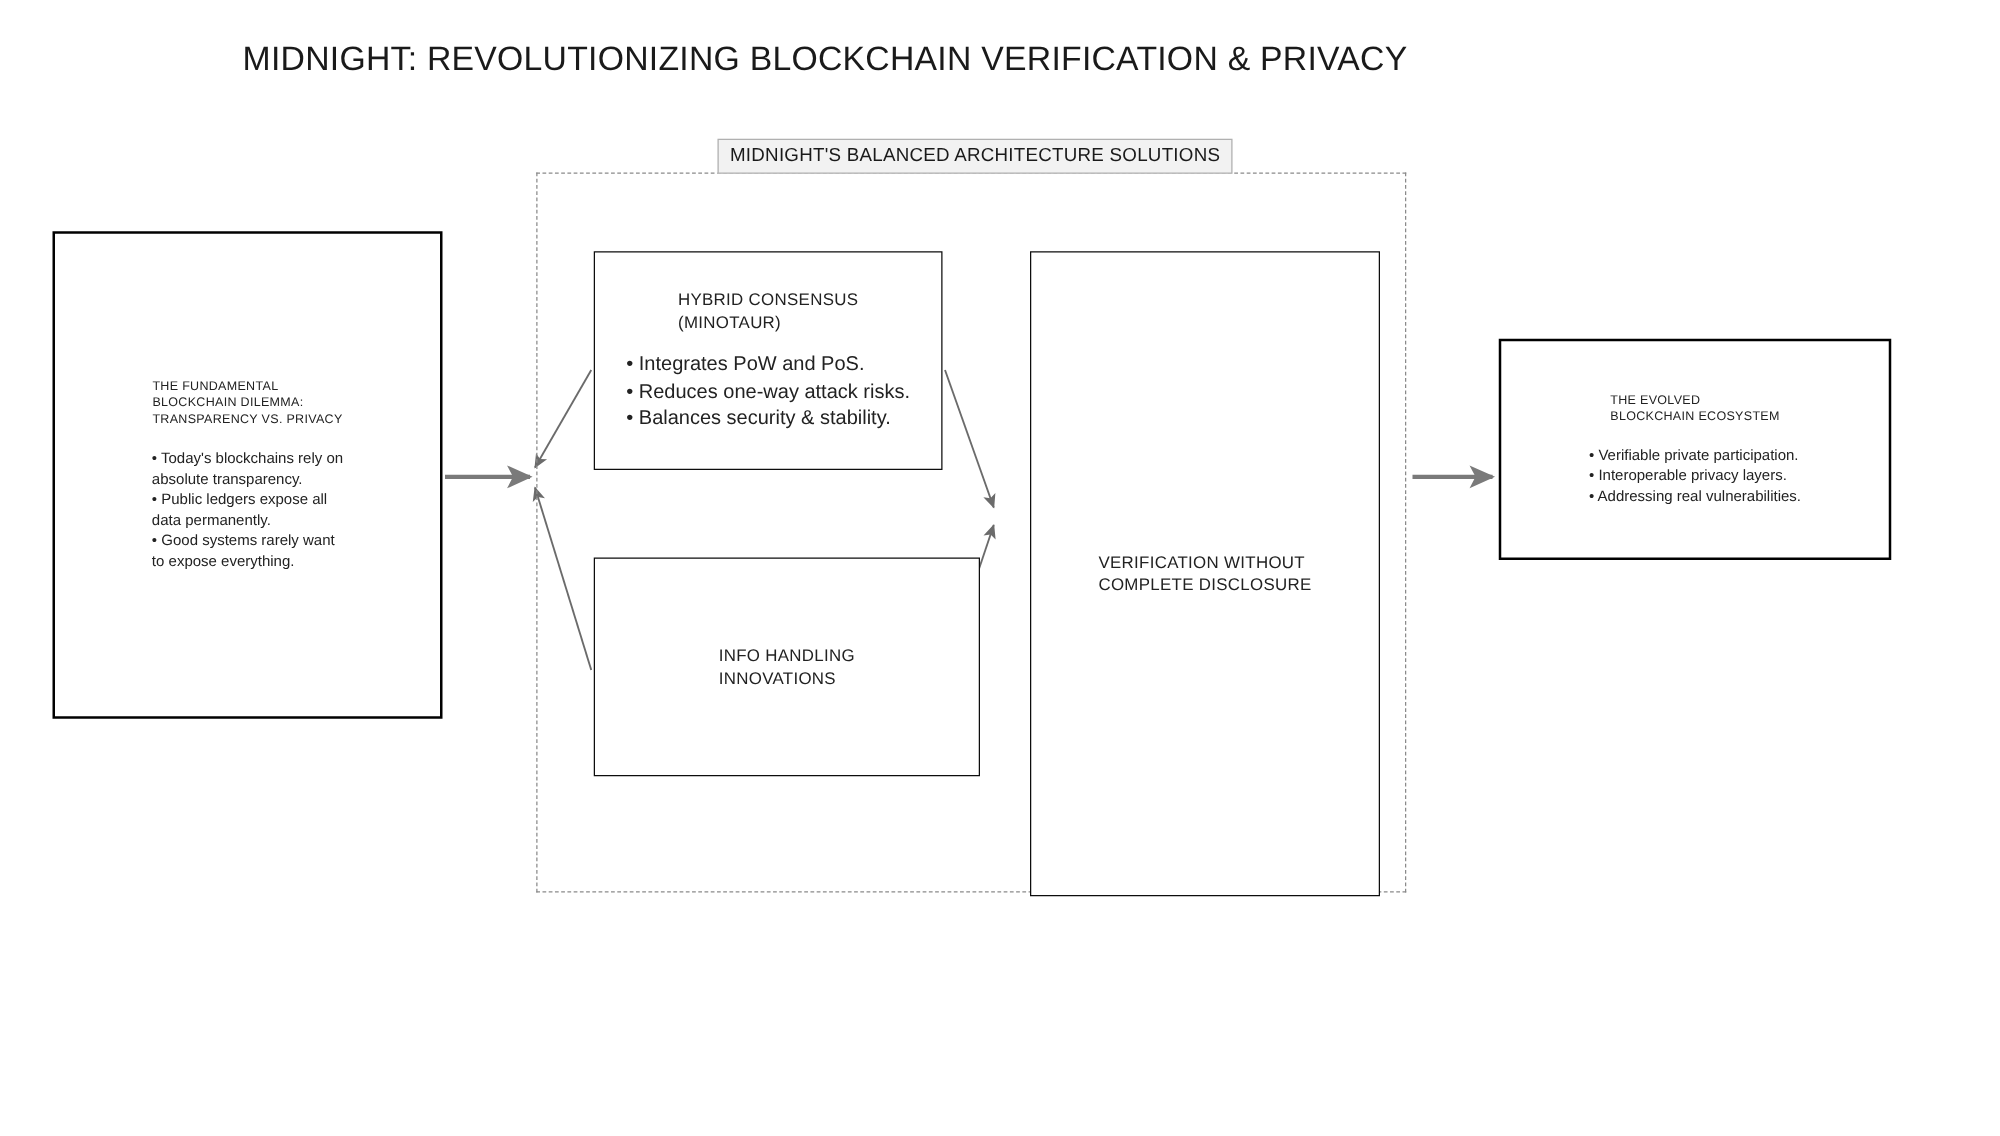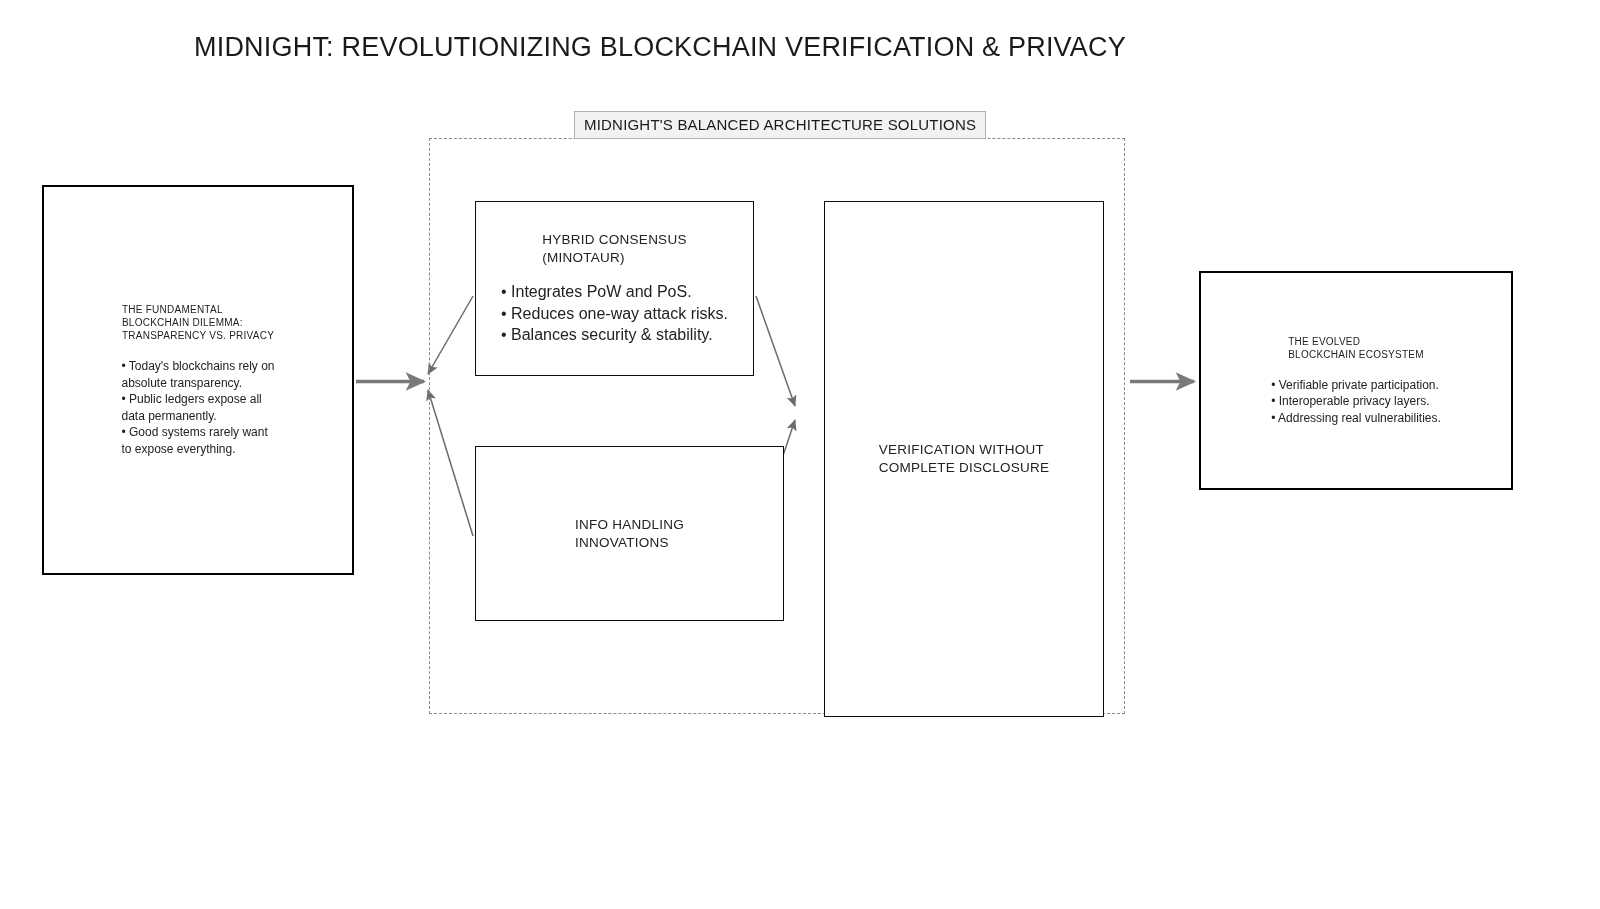--- a/index.html
+++ b/index.html
@@ -98,21 +98,21 @@
   #box-hybrid {
     left: 475px; top: 201px;  width: 279px;  height: 175px;
   }
   #box-info {
     left: 475px; top: 446px;  width: 309px;  height: 175px;
   }
   #box-verification {
     left: 824px; top: 201px;  width: 280px;  height: 516px;
   }
   #box-evolved {
-    left: 1199px; top: 271px; width: 314px;  height: 219px;
+    left: 1199px; top: 271px; width: 314px;  height: 177px;
   }
 
   
   .arrow-layer {
     position: absolute;
     left: 0; top: 0;
     width: 1600px; height: 909px;
     pointer-events: none;
   }
 </style>

